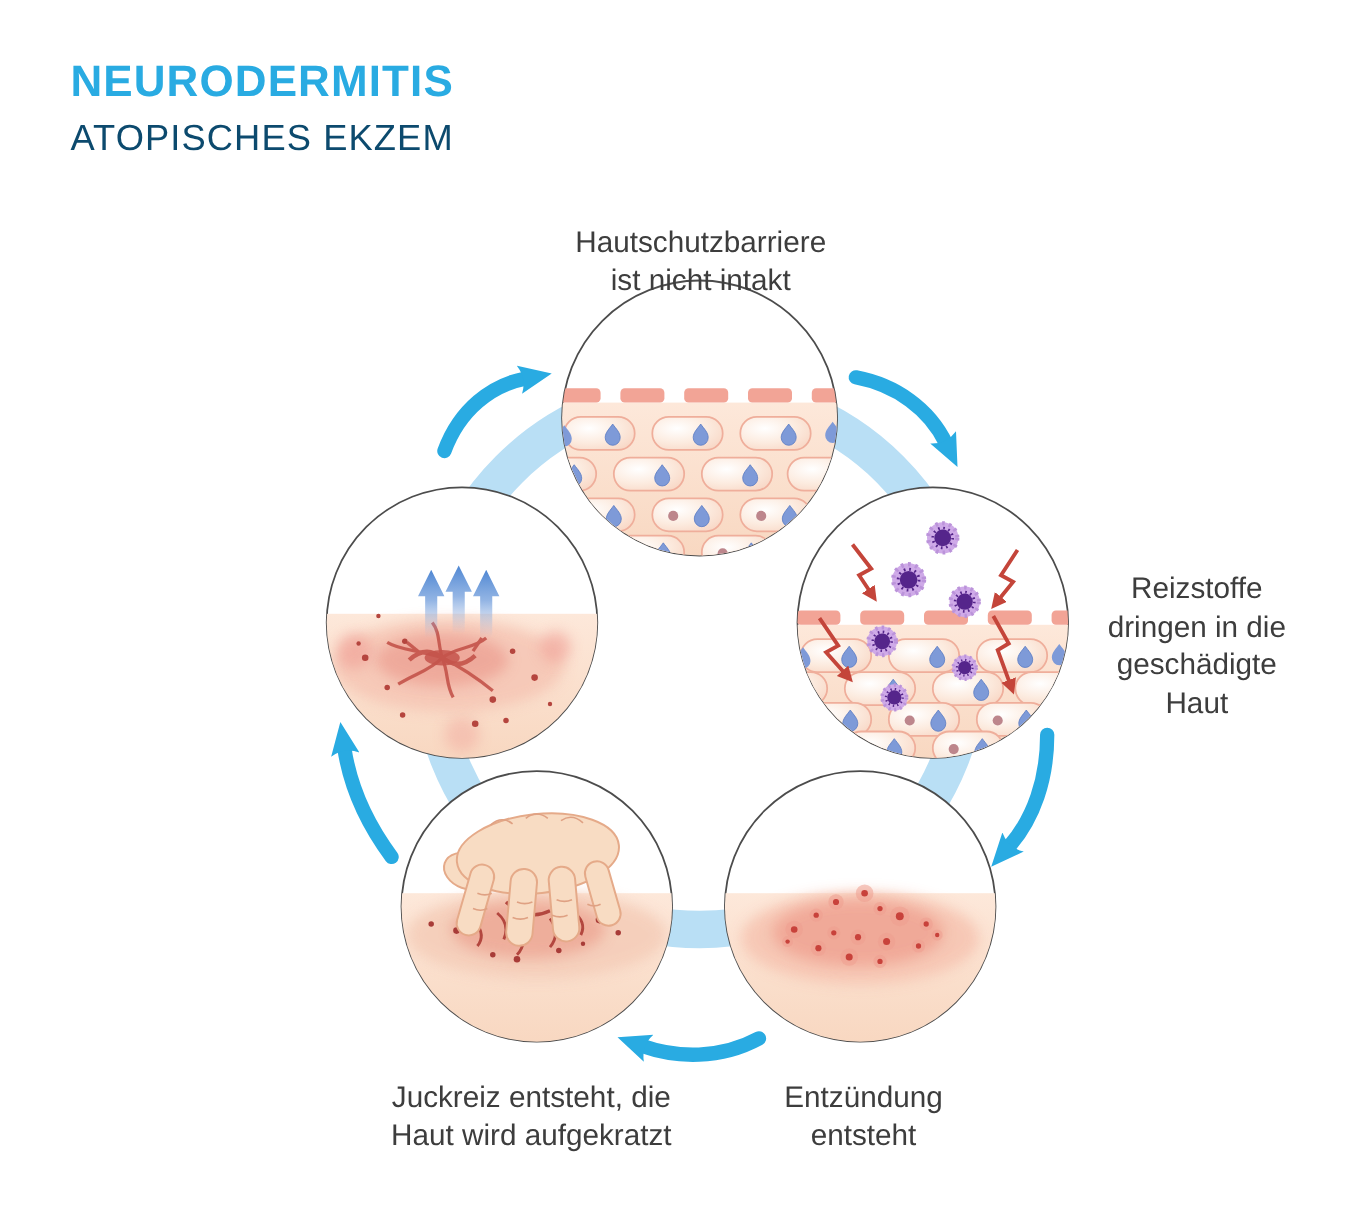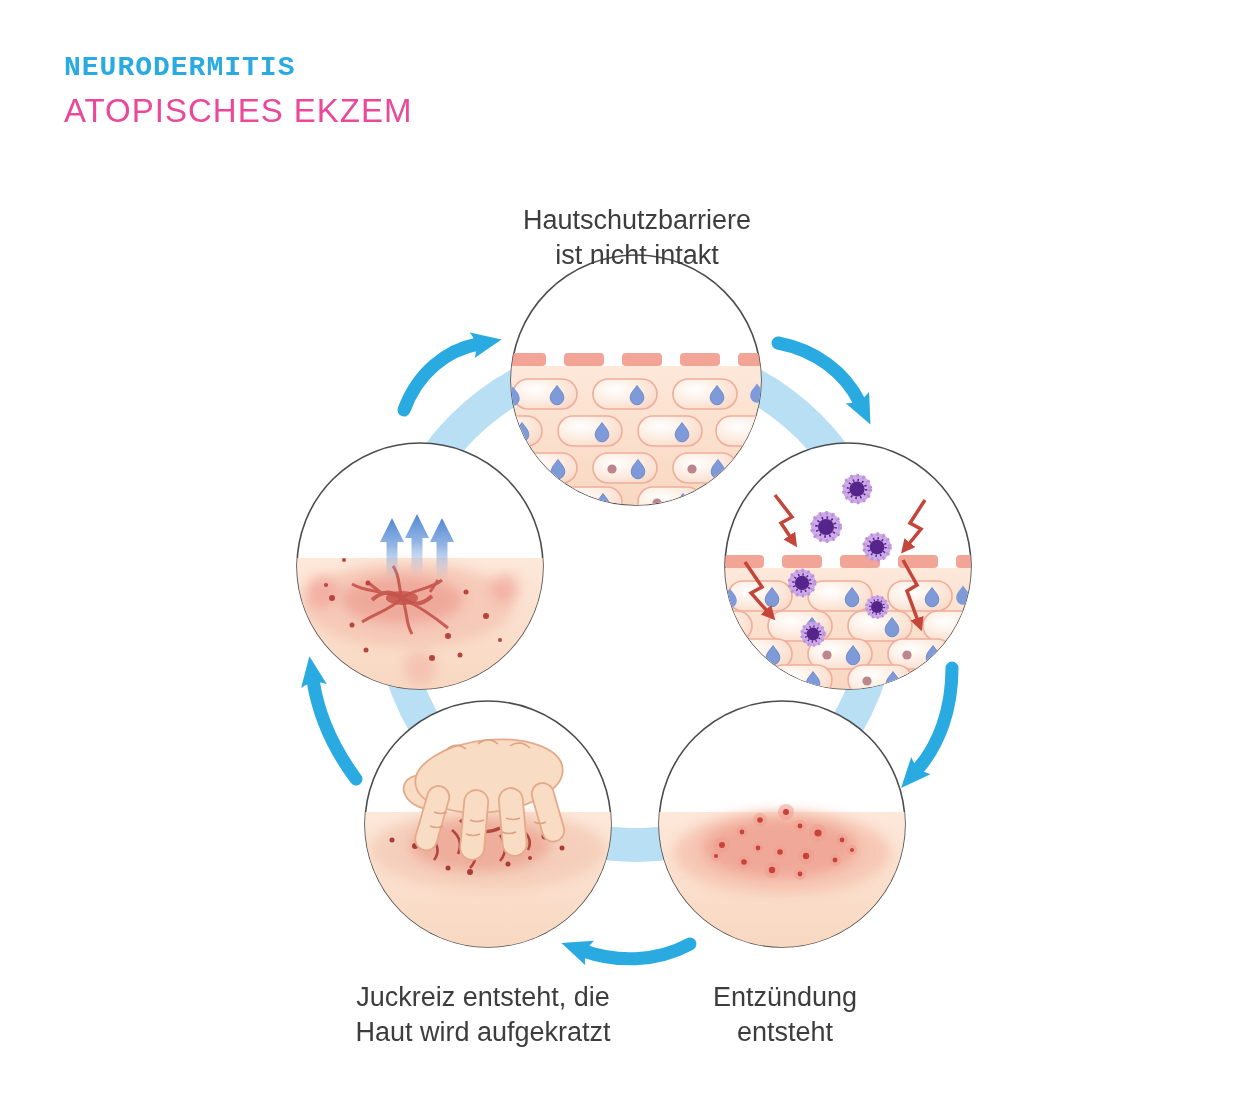--- a/index.html
+++ b/index.html
@@ -1,21 +1,21 @@
 <!DOCTYPE html>
 <html><head>
 <meta charset="utf-8">
 <style>
   html,body{margin:0;padding:0;background:#ffffff;}
   body{width:1238px;height:1115px;position:relative;overflow:hidden;
        font-family:"Liberation Sans", sans-serif;}
   .stage{position:absolute;left:0;top:0;width:1238px;height:1115px;}
   .header{position:absolute;left:64px;top:52px;}
-  .title{font-size:28px;font-weight:800;color:#29abe2;letter-spacing:1px;font-family:Liberation Mono, monospace;}
-  .subtitle{font-size:33px;font-weight:400;color:#ec4899;letter-spacing:1px;margin-top:9px;}
+  .title{font-size:40px;font-weight:800;color:#29abe2;letter-spacing:1px;}
+  .subtitle{font-size:33px;font-weight:400;color:#0c4a6e;letter-spacing:1px;margin-top:9px;}
   .step-label{position:absolute;font-size:27px;color:#3d3d3d;text-align:center;
               line-height:1.28;white-space:pre-line;}
   .lbl-top{left:437px;top:180px;width:400px;margin-top:23px;}
   .lbl-right{left:968px;top:518px;width:240px;}
   .lbl-bottom-right{left:665px;top:980px;width:240px;}
   .lbl-bottom-left{left:303px;top:980px;width:360px;}
   .lbl-left{left:51px;top:486px;width:240px;}
   svg{position:absolute;left:0;top:0;}
 </style>
 </head>
@@ -318,18 +318,22 @@
           <use href="#uparrow" x="392" y="518"></use>
           <use href="#uparrow" x="417" y="514"></use>
           <use href="#uparrow" x="442" y="518"></use>
         </g>
       </g>
     </g>
   </svg>
 
   <div class="step-label lbl-top">Hautschutzbarriere
 ist nicht intakt</div>
+  <div class="step-label lbl-right">Reizstoffe
+dringen in die
+geschädigte
+Haut</div>
   <div class="step-label lbl-bottom-right">Entzündung
 entsteht</div>
   <div class="step-label lbl-bottom-left">Juckreiz entsteht, die
 Haut wird aufgekratzt</div>
 
 </div>
 
 </body></html>

